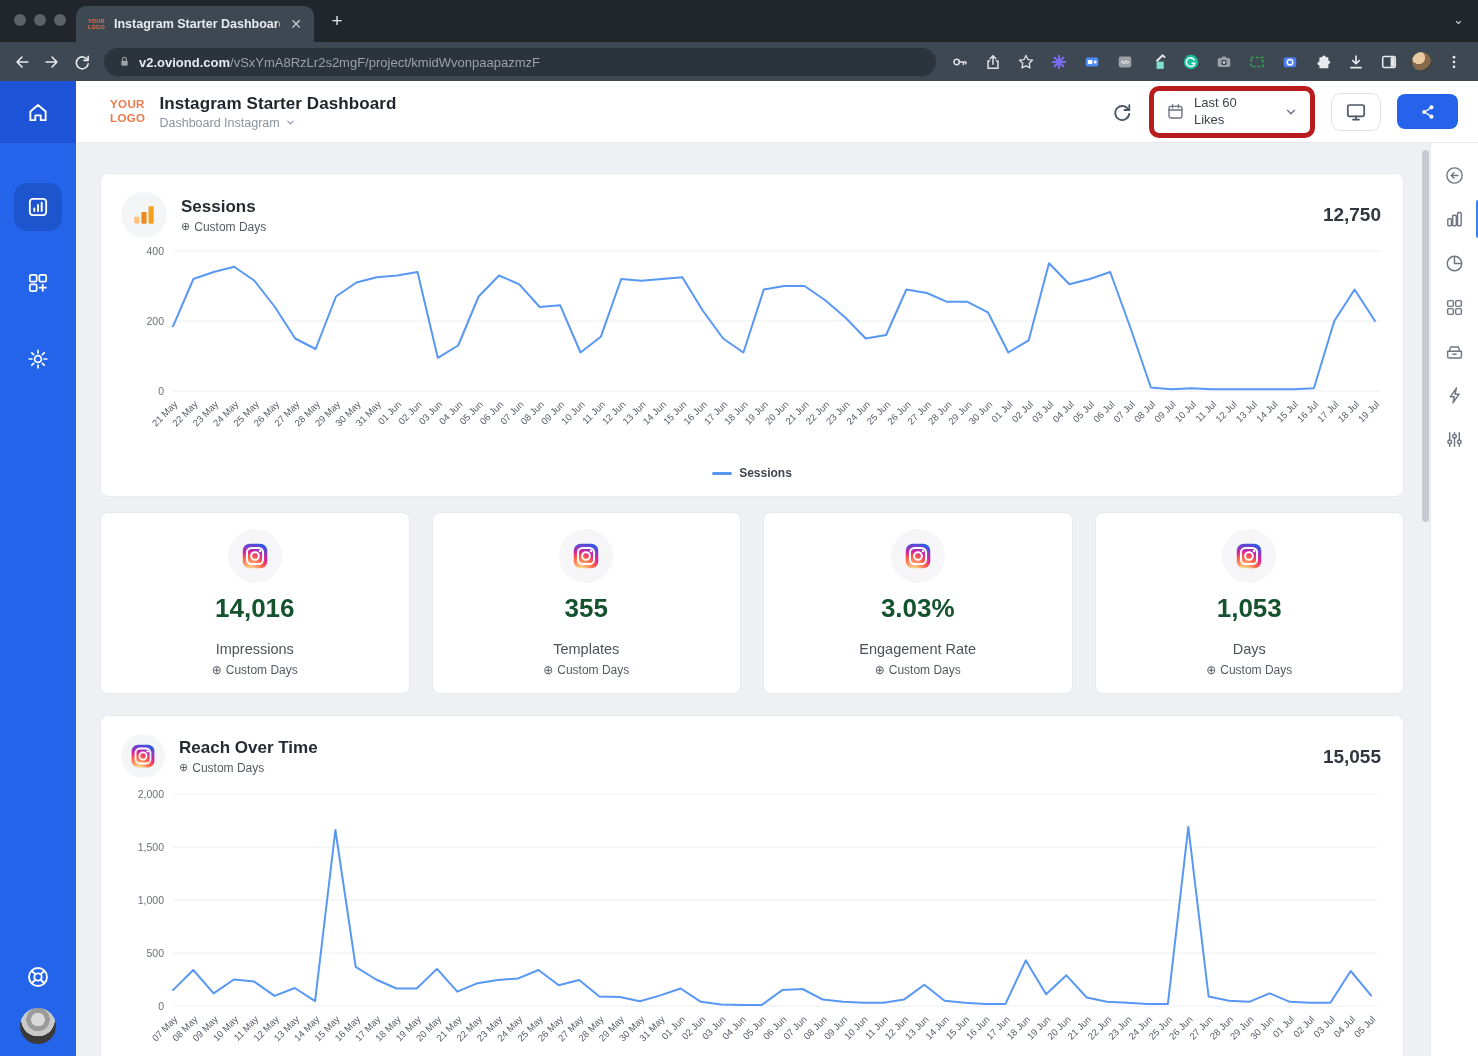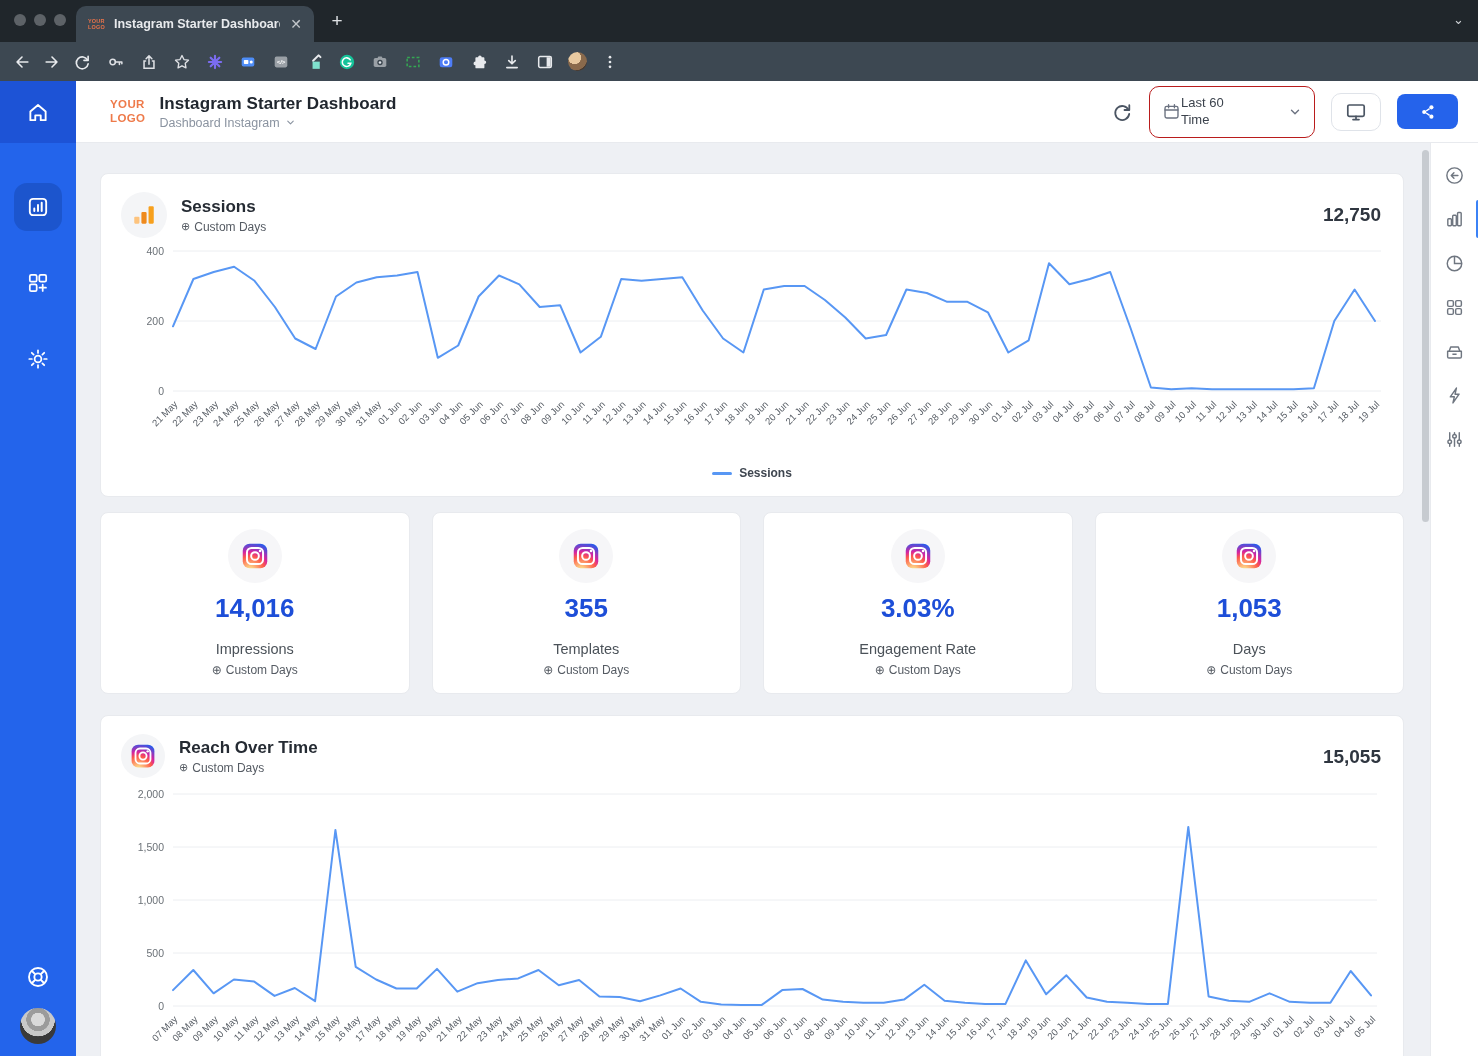--- a/index.html
+++ b/index.html
@@ -45,22 +45,22 @@
   .avatar-side { width:36px; height:36px; border-radius:50%; border:0;
                  background:radial-gradient(circle at 50% 32%, #d9d9d9 0 22%, #9b9b9b 23% 38%, #c9c9c9 39% 55%, #3a3a3a 56%); }
 
   .app-header { position:absolute; left:76px; top:81px; width:1402px; height:62px; background:#fff;
                 border-bottom:1px solid #e8eaee; display:flex; align-items:center; padding:0 20px 0 34px; }
   .your-logo { color:#ee7a4a; font-weight:bold; font-size:11.5px; line-height:1.15; letter-spacing:.4px; margin-right:14px; }
   .title-block h1 { font-size:17px; color:#20262e; font-weight:bold; letter-spacing:.1px; }
   .breadcrumb { display:flex; align-items:center; gap:5px; color:#8a93a0; font-size:12.5px; margin-top:2px; }
   .hdr-right { margin-left:auto; display:flex; align-items:center; gap:16px; }
   .refresh-btn { color:#4b5563; width:22px; height:22px; }
-  .date-btn { width:166px; height:52px; border:1px solid #b91c1c; border-radius:10px; background:#fff;
-              display:flex; align-items:center; padding:0 12px; }
+  .date-btn { width:166px; height:52px; border:5px solid #b91c1c; border-radius:10px; background:#fff;
+              display:flex; align-items:center; padding:0 12px; gap:9px; }
   .date-btn .cal { color:#6b7280; width:19px; height:19px; }
   .date-text { font-size:13px; color:#3c434d; line-height:1.3; flex:1; }
   .date-btn .chev { color:#6b7280; width:14px; height:14px; }
   .monitor-btn { width:50px; height:38px; border:1px solid #dfe3e9; border-radius:10px; background:#fff;
                  display:flex; align-items:center; justify-content:center; color:#4b5563; }
   .share-btn { width:61px; height:35px; border:0; border-radius:8px; background:#2563eb; color:#fff;
                display:flex; align-items:center; justify-content:center; }
 
   .main { position:absolute; left:76px; top:143px; width:1354px; height:913px; background:#eef0f4; }
   .scroll-thumb { position:absolute; right:1px; top:7px; width:7px; height:372px; background:#c7cbd0; border-radius:4px; }
@@ -86,21 +86,21 @@
   .legend-row { display:flex; align-items:center; justify-content:center; gap:7px; margin-top:2px; }
   .legend-dash { width:20px; height:3px; border-radius:2px; background:#5897f4; }
   .legend-label { font-size:12px; font-weight:bold; color:#3f4650; }
 
   #metrics-row { position:absolute; left:24px; top:369px; width:1304px; height:182px;
                  display:grid; grid-template-columns:repeat(4,1fr); gap:22px; }
   .metric-card { position:relative; background:#fff; border:1px solid #e8eaee; border-radius:8px;
                  display:flex; flex-direction:column; align-items:center; justify-content:center; gap:2px; }
   .metric-ig { width:54px; height:54px; border-radius:50%; background:#f6f6f8; display:flex; align-items:center; justify-content:center; margin-bottom:8px; }
   .metric-ig svg { width:28px; height:28px; }
-  .metric-value { font-size:26px; font-weight:bold; color:#1d4ed8; }
+  .metric-value { font-size:26px; font-weight:bold; color:#14532d; }
   .metric-label { font-size:14.5px; color:#4b5259; margin-top:15px; }
   .metric-scope { display:flex; align-items:center; gap:4px; font-size:12px; color:#555b63; margin-top:4px; }
 
   #reach-card { left:24px; top:572px; width:1304px; height:600px; overflow:hidden; }
   #reach-card svg.chart { display:block; margin:6px 0 0 16px; }
 
   text { font-family:"Liberation Sans", sans-serif; }
 </style>
 </head>
 <body>
@@ -134,20 +134,29 @@
         <svg viewBox="0 0 20 20" width="100%" height="100%">
           <path d="M3.5 10h12M10 4.5 15.5 10 10 15.5" stroke="#e8eaed" stroke-width="1.8" fill="none" stroke-linecap="round" stroke-linejoin="round"></path>
         </svg>
       </i>
     <i class="tb-icon">
         <svg viewBox="0 0 20 20" width="100%" height="100%">
           <path d="M16.2 8A6.6 6.6 0 1 0 16.8 12" fill="none" stroke="#e8eaed" stroke-width="1.8" stroke-linecap="round"></path>
           <path d="M16.8 3.6v4.6h-4.6" fill="none" stroke="#e8eaed" stroke-width="1.8" stroke-linecap="round" stroke-linejoin="round"></path>
         </svg>
       </i>
+  </div>
+  <div class="url-bar">
+    <i style="display:inline-flex">
+        <svg viewBox="0 0 20 20" width="100%" height="100%">
+          <rect x="5" y="8.8" width="10" height="7.6" rx="1.6" fill="#9aa0a6"></rect>
+          <path d="M7 8.8V6.4a3 3 0 0 1 6 0v2.4" fill="none" stroke="#9aa0a6" stroke-width="1.7"></path>
+        </svg>
+      </i>
+    <span style="white-space:nowrap"><span class="url-host">v2.oviond.com</span><span class="url-path">/vSxYmA8RzLr2s2mgF/project/kmidWvonpaapazmzF</span></span>
   </div>
   <div class="tb-right" id="toolbar-icons">
       <i class="tb-icon">
         <svg viewBox="0 0 20 20" width="100%" height="100%">
           <circle cx="6.3" cy="10" r="3" fill="none" stroke="#dfe1e5" stroke-width="1.7"></circle>
           <path d="M9.3 10h7.2M13.8 10v2.8M16.5 10v2" stroke="#dfe1e5" stroke-width="1.7" fill="none" stroke-linecap="round"></path>
         </svg>
       </i>
       <i class="tb-icon">
         <svg viewBox="0 0 20 20" width="100%" height="100%">
@@ -323,21 +332,21 @@
           <path d="M18.3 4.2v4.8h-4.8" fill="none" stroke="#4b5563" stroke-width="1.8" stroke-linecap="round" stroke-linejoin="round"></path>
         </svg>
       </i>
     <button class="date-btn">
       <i class="cal" style="display:inline-flex">
           <svg viewBox="0 0 22 22" width="100%" height="100%">
             <rect x="3.5" y="5" width="15" height="13.5" rx="2" fill="none" stroke="#6b7280" stroke-width="1.6"></rect>
             <path d="M3.5 9.3h15M7.6 3.2v3.4M14.4 3.2v3.4" stroke="#6b7280" stroke-width="1.6" fill="none" stroke-linecap="round"></path>
           </svg>
         </i>
-      <span class="date-text" style="text-align:left"><span>Last 60</span><br><span>Time</span></span>
+      <span class="date-text" style="text-align:left"><span>Last 60</span><br><span>Likes</span></span>
       <svg class="chev" viewBox="0 0 20 20">
           <path d="M5 7.5l5 5 5-5" fill="none" stroke="#6b7280" stroke-width="2" stroke-linecap="round" stroke-linejoin="round"></path>
         </svg>
     </button>
     <button class="monitor-btn">
       <i style="display:inline-flex;width:22px;height:22px">
           <svg viewBox="0 0 22 22" width="100%" height="100%">
             <rect x="2.8" y="4" width="16.4" height="11.4" rx="1.6" fill="none" stroke="#4b5563" stroke-width="1.7"></rect>
             <path d="M8 18.6h6M11 15.4v3.2" stroke="#4b5563" stroke-width="1.7" stroke-linecap="round"></path>
           </svg>

